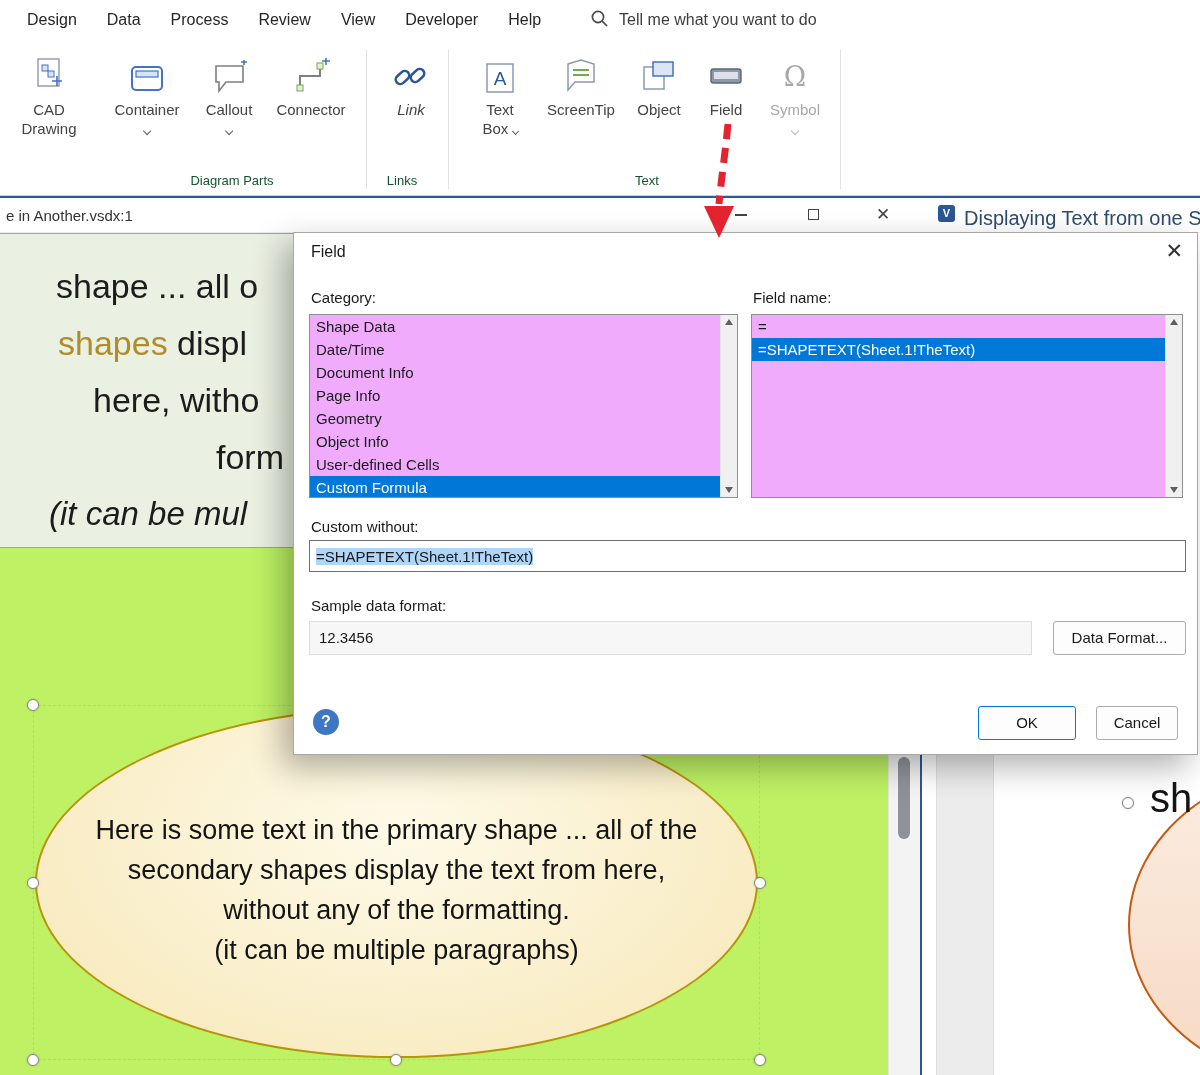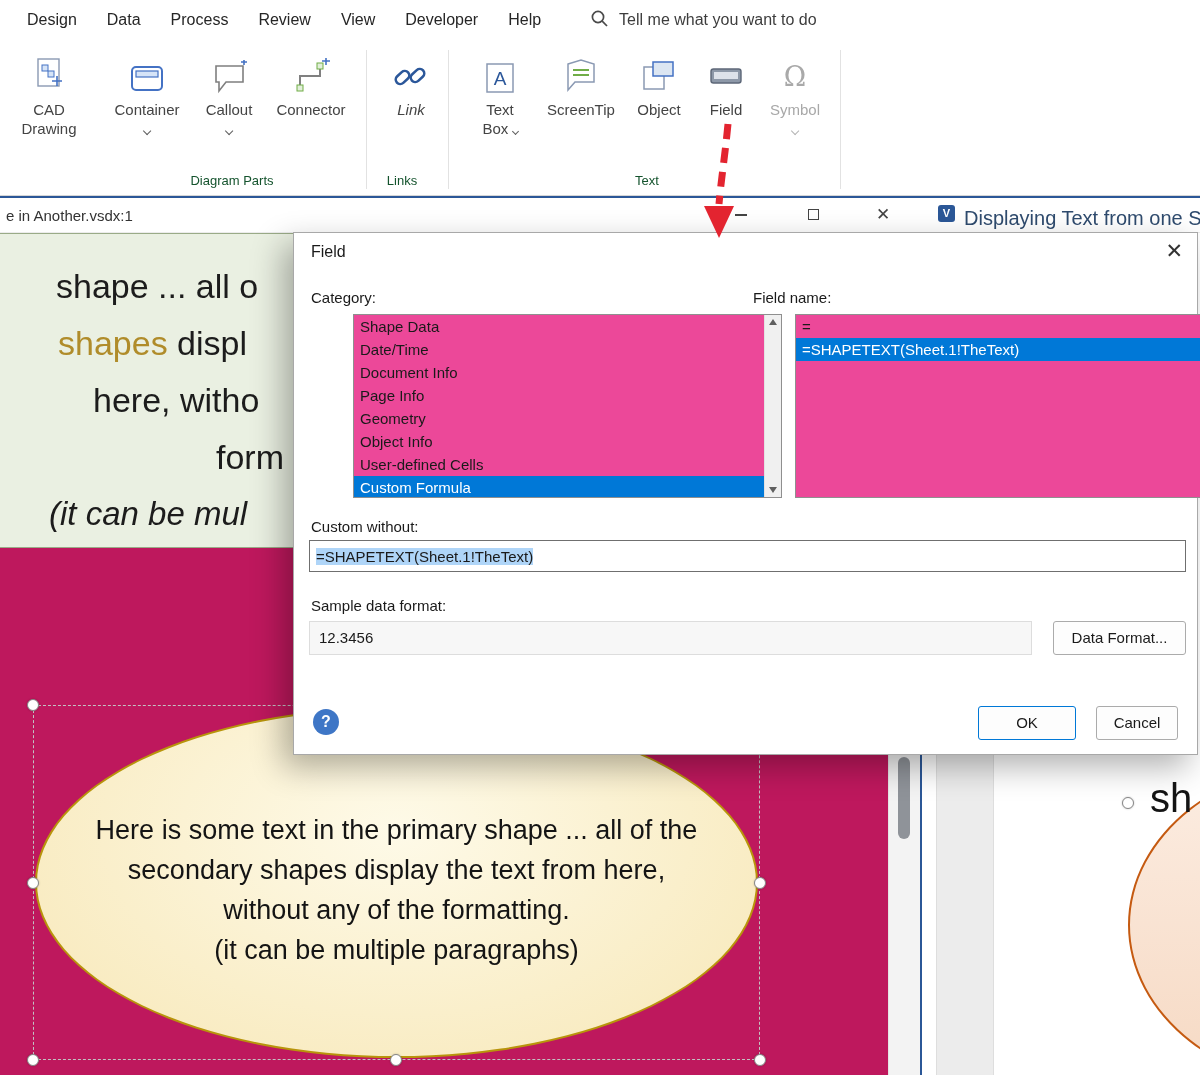--- a/index.html
+++ b/index.html
@@ -43,21 +43,21 @@
   .minbar{display:inline-block;width:12px;height:1.5px;background:#444;margin-top:16px;}
   .maxbox{display:inline-block;width:11px;height:11px;border:1.3px solid #444;margin-top:11px;}
   .closex{font-size:17px;line-height:34px;}
 
   .win-divider{position:absolute;left:920px;top:196px;bottom:0;width:2px;background:var(--window-blue);z-index:2;}
   .right-win{position:absolute;left:922px;top:233px;right:0;bottom:0;background:#fff;z-index:0;}
   .right-strip{position:absolute;left:936px;top:233px;width:58px;bottom:0;background:#ececec;
                border-left:1px solid #dedede;border-right:1px solid #dedede;z-index:0;}
 
   
-  .canvas{position:absolute;left:0;top:233px;width:920px;bottom:0;background:#be185d;z-index:0;}
+  .canvas{position:absolute;left:0;top:233px;width:920px;bottom:0;background:#bef264;z-index:0;}
   .scrolltrack{position:absolute;left:888px;top:233px;width:32px;bottom:0;background:#f3f3f3;
                border-left:1px solid #e4e4e4;z-index:1;}
   .scrollthumb{position:absolute;left:9px;top:524px;width:12px;height:82px;background:#8f9399;border-radius:6px;}
 
   .green-shape{position:absolute;left:-40px;top:0;width:500px;height:315px;background:var(--green-fill);
                border:1.4px solid var(--green-border);overflow:hidden;font-size:34px;color:#1c1c1c;}
   .gs-line{position:absolute;white-space:nowrap;}
   .gold{color:var(--gold-text);}
 
   .sel-box{position:absolute;left:33px;top:472px;width:727px;height:355px;border:1px dashed #c2c2c2;}
@@ -72,21 +72,21 @@
              border:2.5px solid var(--orange-border);
              background:linear-gradient(180deg,#FCEDE2 0%,#F6D9C3 100%);z-index:1;}
   .r-ellipse-text{position:absolute;left:1150px;top:776px;font-size:40px;color:#141414;z-index:1;}
 
   
   .dialog{position:absolute;left:293px;top:232px;width:905px;height:523px;background:#fff;
           border:1px solid #a8a8a8;box-shadow:-10px 12px 30px rgba(0,0,0,.30);z-index:10;font-size:15px;color:#1a1a1a;}
   .dlg-title{position:absolute;left:17px;top:10px;font-size:16px;}
   .dlg-close{position:absolute;right:14px;top:6px;font-size:21px;color:#333;}
   .dlg-label{position:absolute;font-size:15px;color:#1a1a1a;}
-  .listbox{position:absolute;border:1px solid #8f8f8f;background:#ec4899;overflow:hidden;margin-left:44px;}
+  .listbox{position:absolute;border:1px solid #8f8f8f;background:#f0abfc;overflow:hidden;}
   .li{height:23px;line-height:23px;padding-left:6px;padding-right:20px;white-space:nowrap;}
   .li.selected{background:var(--accent);color:#fff;}
   .lb-scroll{position:absolute;right:0;top:0;bottom:0;width:17px;background:#f0f0f0;border-left:1px solid #e2e2e2;
              display:flex;flex-direction:column;justify-content:space-between;align-items:center;padding:4px 0;}
   .tri-up{width:0;height:0;border-left:4.5px solid transparent;border-right:4.5px solid transparent;
           border-bottom:6px solid #5f5f5f;}
   .tri-down{width:0;height:0;border-left:4.5px solid transparent;border-right:4.5px solid transparent;
             border-top:6px solid #5f5f5f;}
   .textinput{position:absolute;border:1px solid #6f6f6f;background:#fff;display:flex;align-items:center;
              padding-left:6px;}

